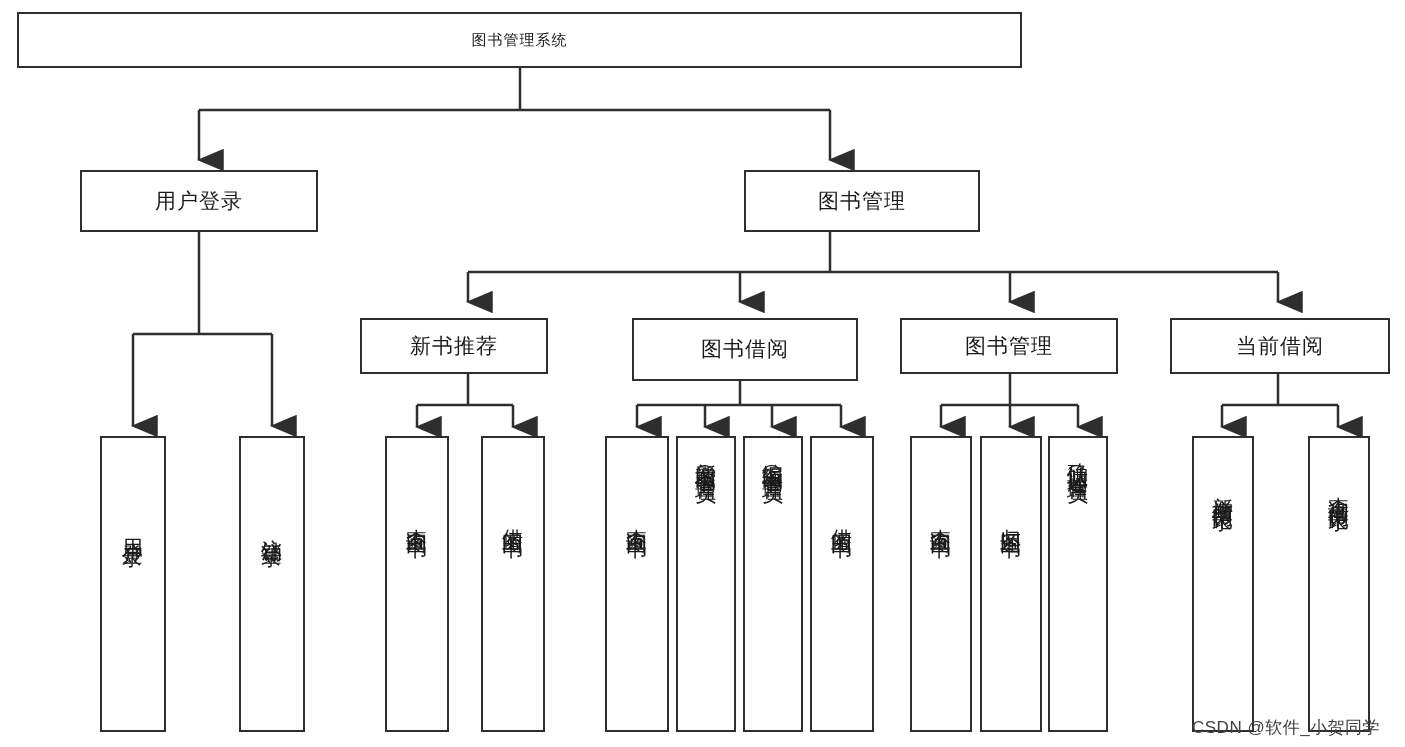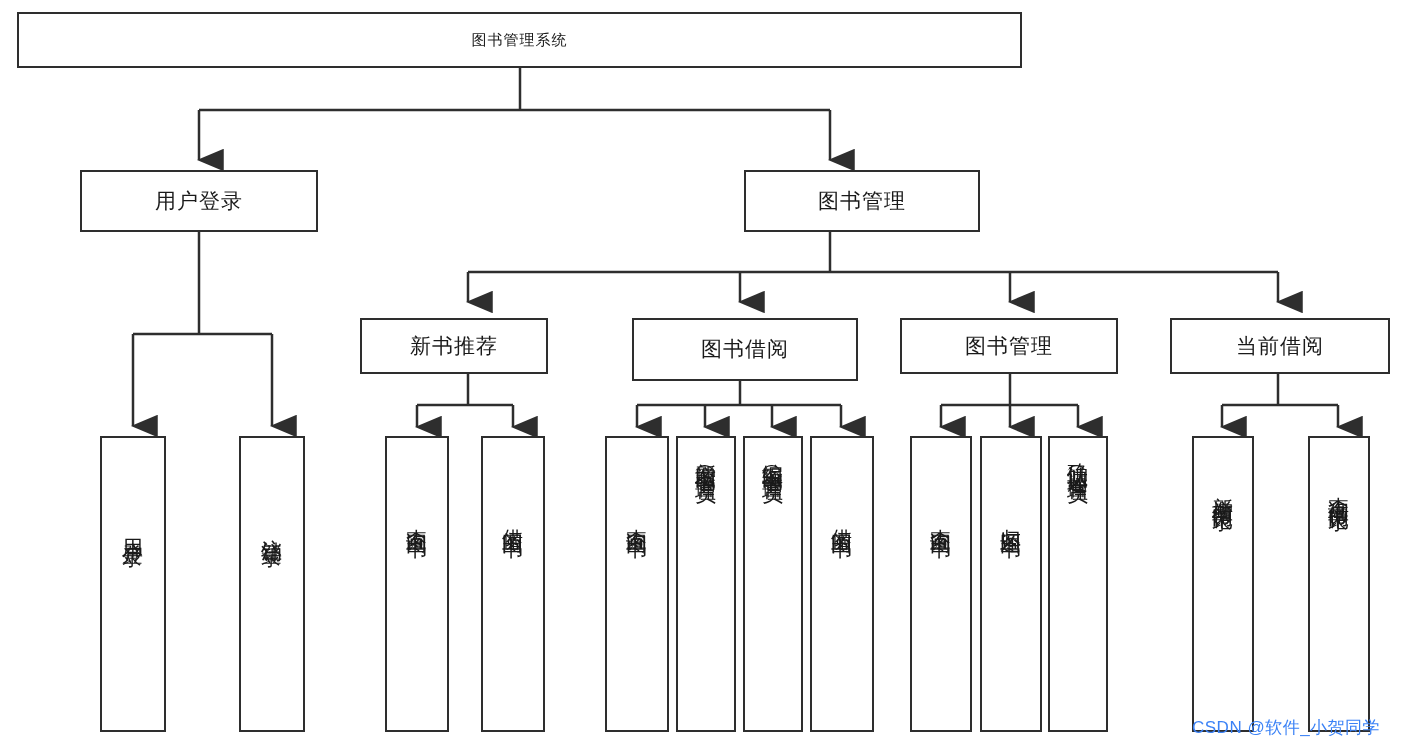--- a/index.html
+++ b/index.html
@@ -57,21 +57,21 @@
     writing-mode: vertical-rl;
     text-orientation: upright;
     font-size: 21px;
     letter-spacing: 3px;
     line-height: 1;
     white-space: nowrap;
   }
   .watermark {
     position: absolute;
     font-size: 17px;
-    color: #3b82f6;
+    color: #404040;
     white-space: nowrap;
     letter-spacing: 0.5px;
     user-select: none;
   }
 </style>
 </head>
 <body>
 
 <div id="canvas">
 

